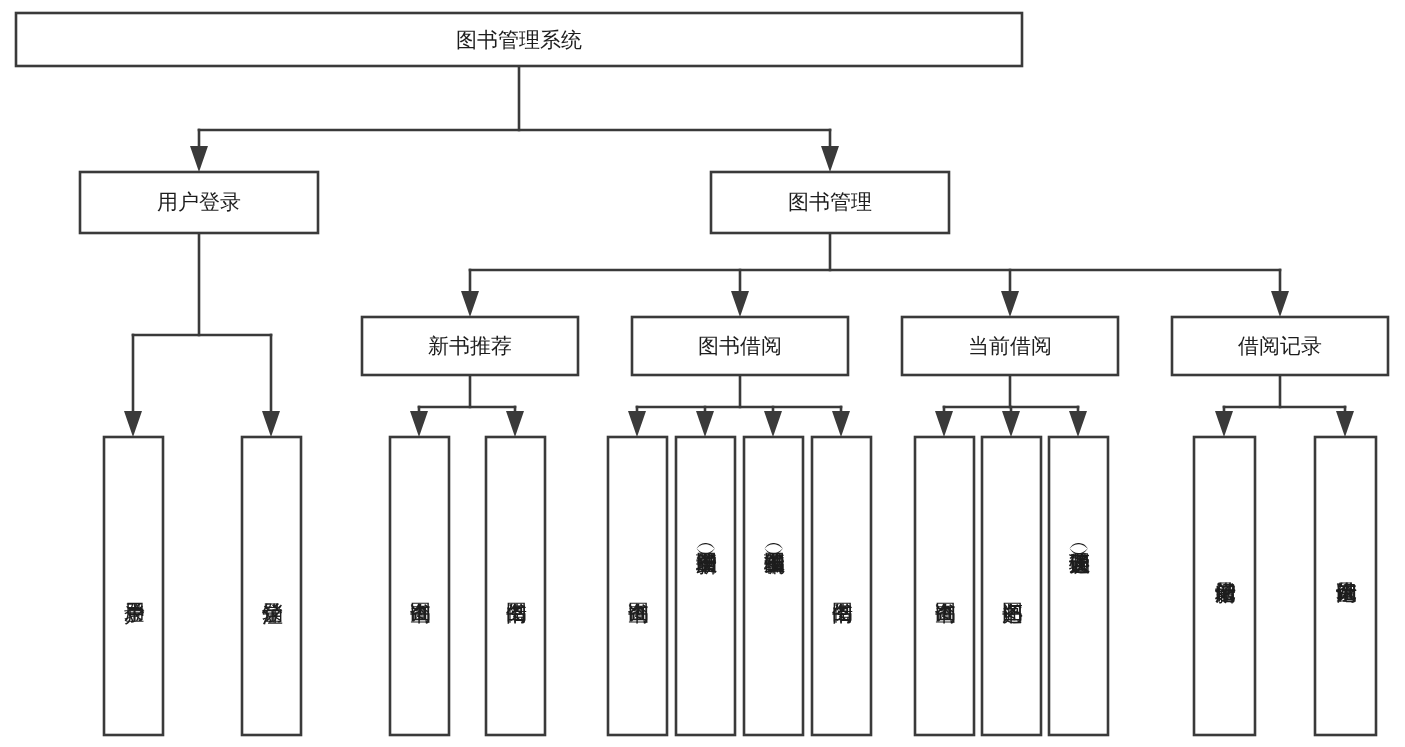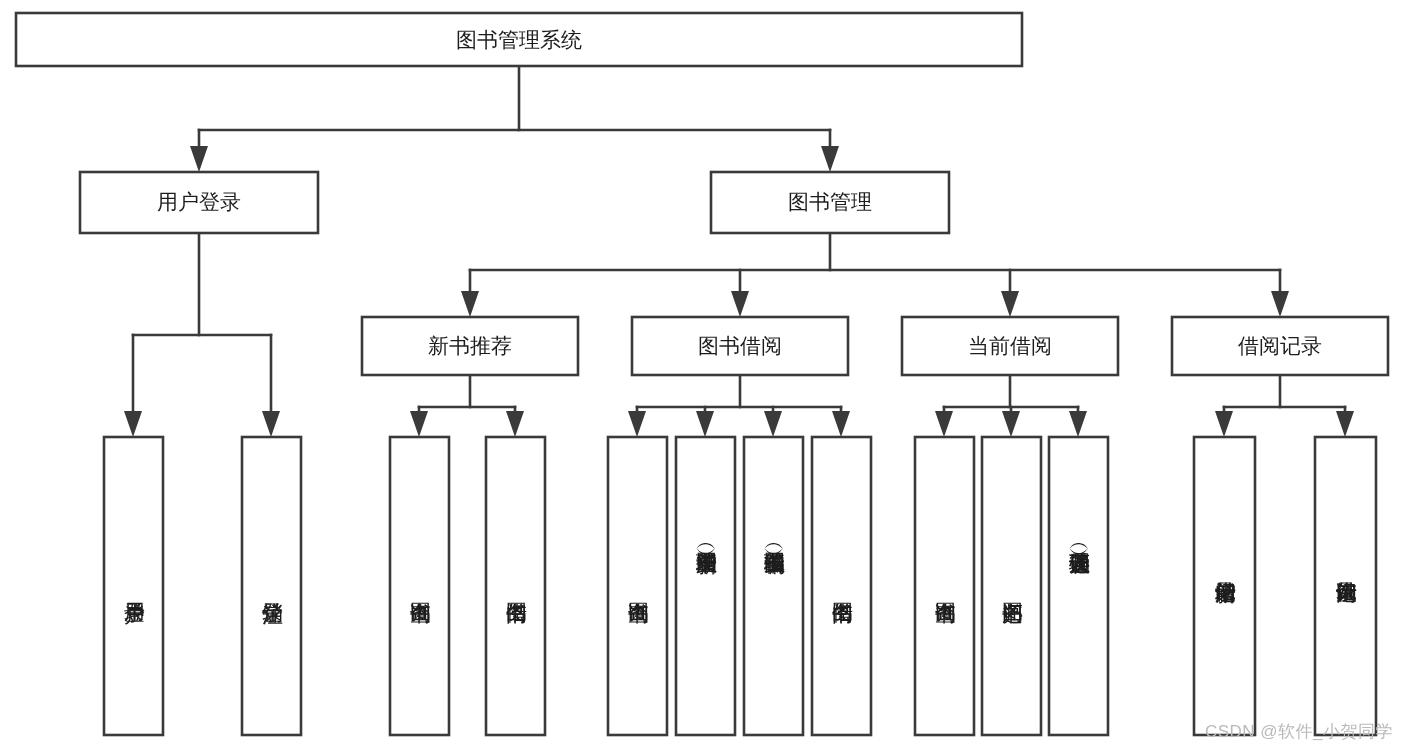--- a/index.html
+++ b/index.html
@@ -225,15 +225,14 @@
       <rect class="node-box" x="1194" y="437" width="61" height="298"></rect>
       <text class="node-label-v" x="1224" y="565" writing-mode="tb" glyph-orientation-vertical="0">新增借阅记录</text>
     </g>
     <g>
       <rect class="node-box" x="1315" y="437" width="61" height="298"></rect>
       <text class="node-label-v" x="1345" y="565" writing-mode="tb" glyph-orientation-vertical="0">查询借阅记录</text>
     </g>
 
   </svg>
 
-  <div class="watermark-text">CSDN @软件_小贺同学</div>
 
 </div>
 
 </body></html>

